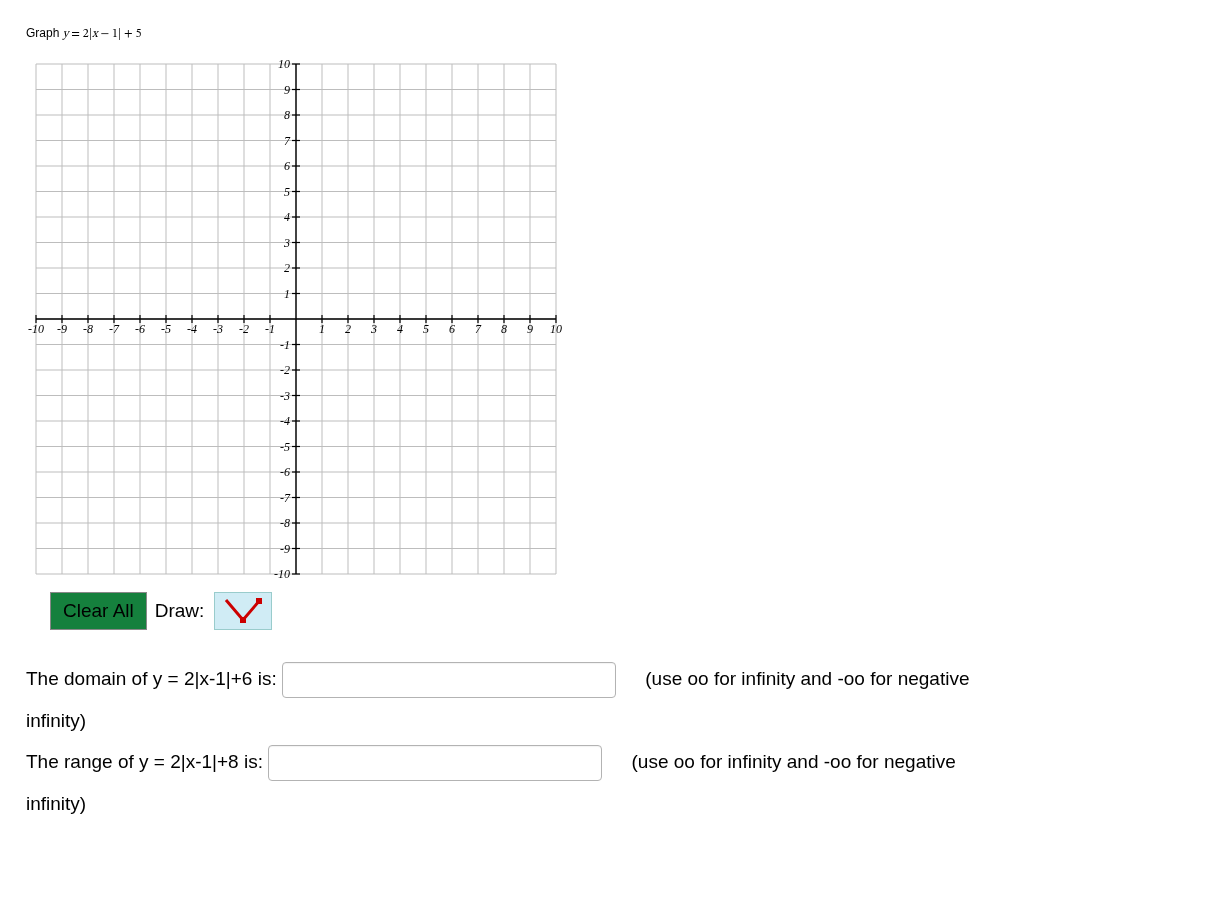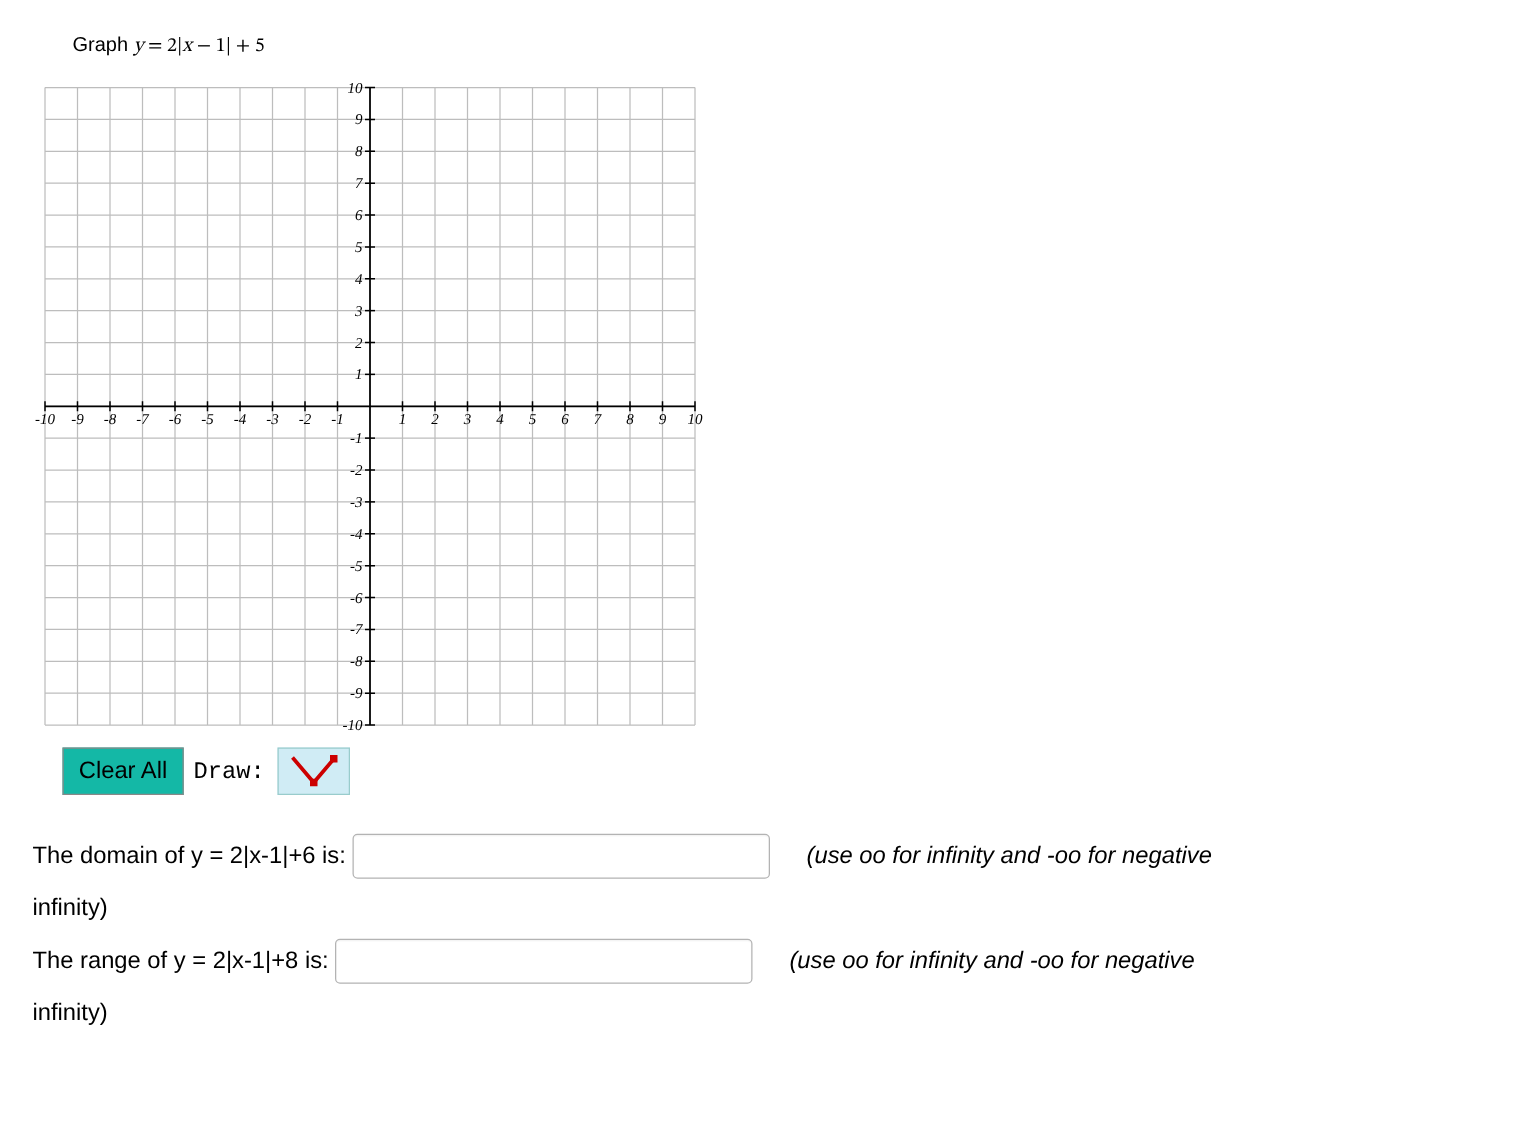--- a/index.html
+++ b/index.html
@@ -4,23 +4,22 @@
 <style>
   body {
     font-family: Arial, Helvetica, sans-serif;
     font-size: 19px;
     color: #000;
     margin: 0;
     padding: 22px 26px;
     line-height: 1.9;
   }
   .prompt {
-    font-size: 16px;
+    font-size: 12px;
     margin-bottom: 8px;
-    margin-left: 32px;
   }
   .math {
     font-family: "Cambria Math", "STIX Two Math", "Latin Modern Math", serif;
   }
   .mi { font-style: italic; }
   .graph-wrap {
     width: 540px;
     margin-top: 4px;
   }
   .graph {
@@ -28,33 +27,32 @@
   }
   .toolbar {
     display: flex;
     align-items: stretch;
     margin: 8px 0 28px 24px;
     font-size: 19px;
     height: 38px;
   }
   .btn {
     border: 1px solid #888;
-    background: #14b8a6;
+    background: #15803d;
     padding: 4px 12px;
     display: flex;
     align-items: center;
     cursor: pointer;
     color: #000;
     font-size: 19px;
   }
   .draw-label {
     padding: 4px 10px 4px 8px;
     display: flex;
     align-items: center;
-    font-family: Liberation Mono, monospace;
   }
   .tool-btn {
     border: 1px solid #9cc;
     background: #d0ecf5;
     width: 56px;
     display: flex;
     align-items: center;
     justify-content: center;
     cursor: pointer;
   }
@@ -66,21 +64,20 @@
     height: 30px;
     border: 1px solid #b3b3b3;
     border-radius: 4px;
     font-size: 16px;
     padding: 2px 6px;
     vertical-align: middle;
     box-shadow: inset 0 1px 1px rgba(0,0,0,0.05);
   }
   .hint {
     margin-left: 24px;
-    font-style: italic;
   }
   .ticklabel { font: italic 12px "Times New Roman", serif; fill:#000; }
 </style>
 </head>
 <body>
 
 <div class="prompt">
   <span>Graph </span><span class="math"><span class="mi">y</span> = 2|<span class="mi">x</span> − 1| + 5</span>
 </div>
 

